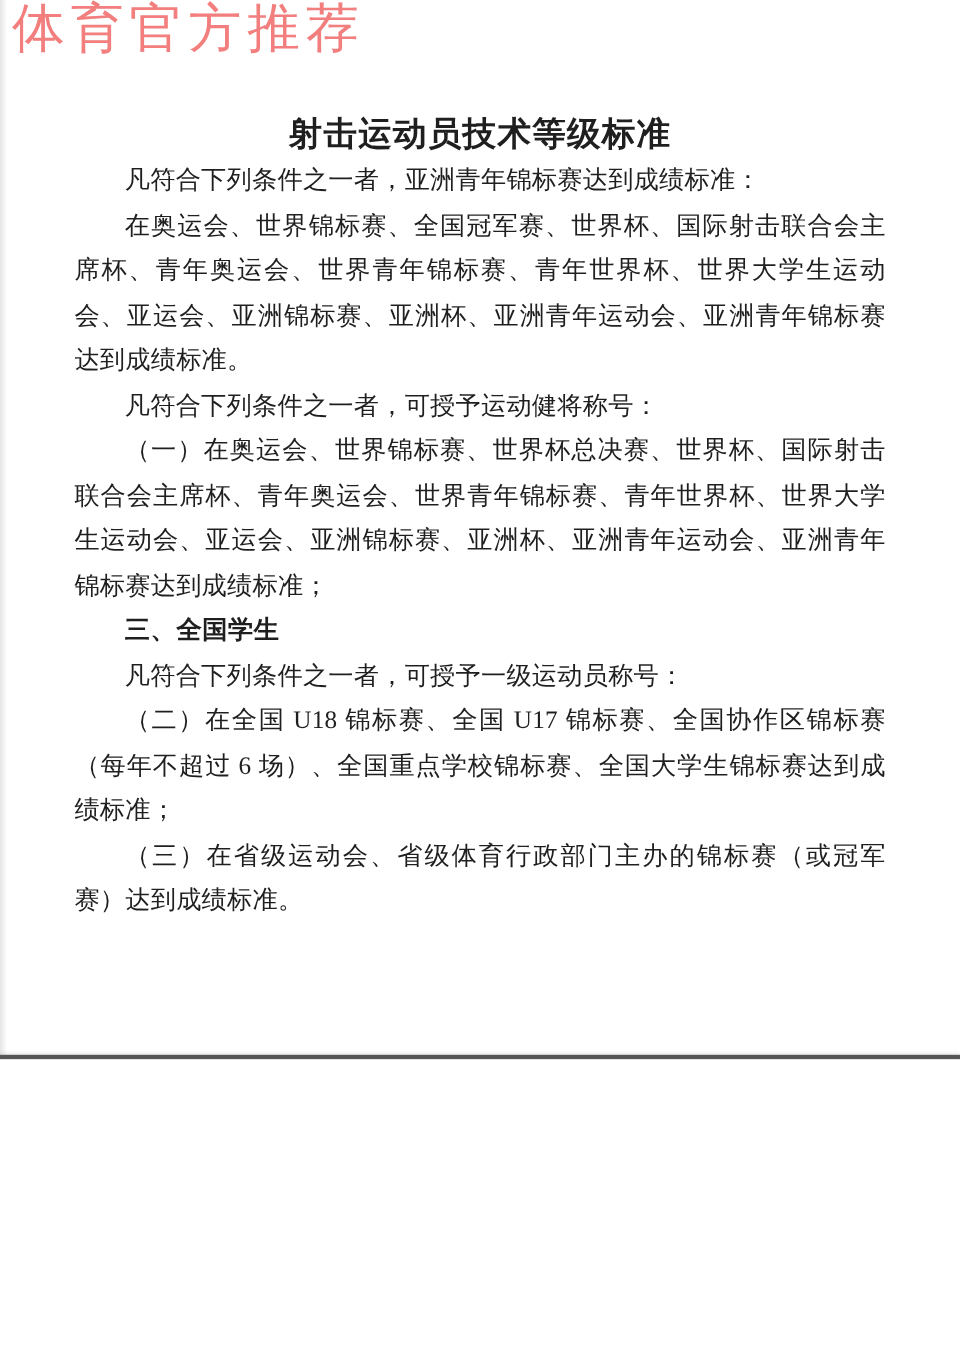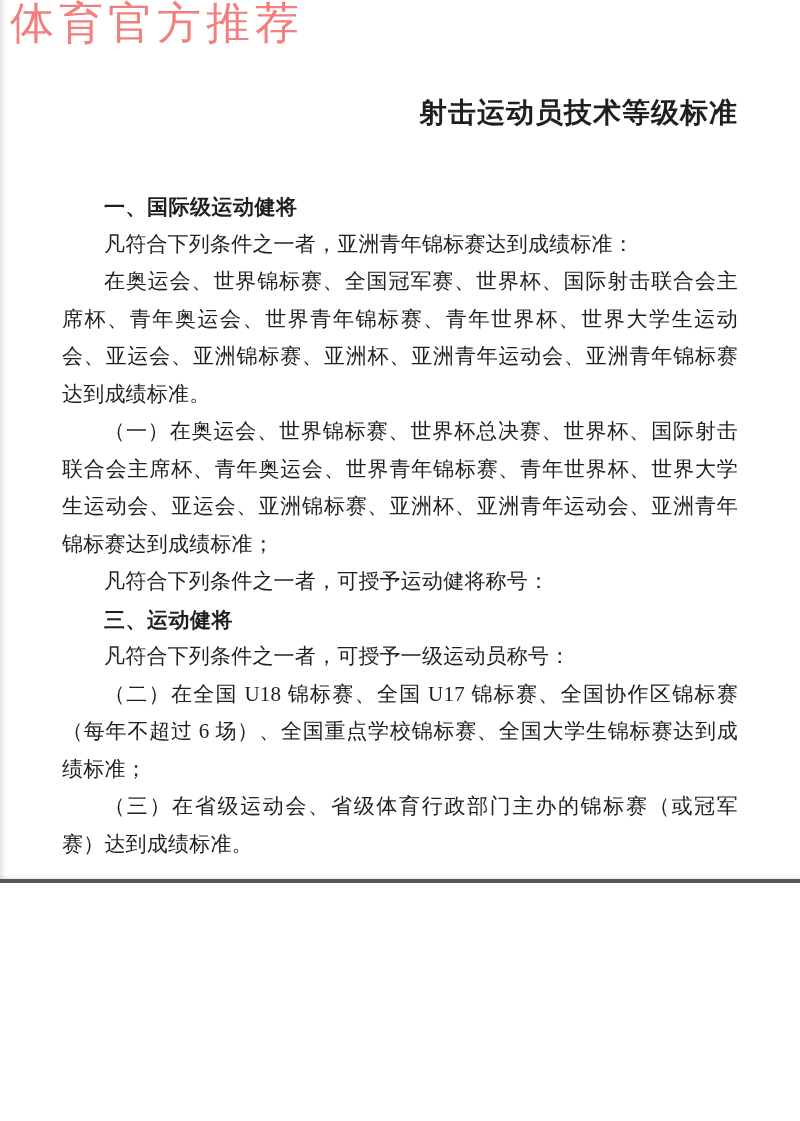--- a/index.html
+++ b/index.html
@@ -24,21 +24,21 @@
   .doc{
     position:absolute;
     left:62px;top:0;
     width:676px;
   }
   .title{
     margin:94px 0 0 0;
     font-size:28px;
     line-height:38px;
     font-weight:bold;
-    text-align:right;
+    text-align:center;
     letter-spacing:1px;
   }
   .sec{
     margin:0;
     font-size:21px;
     line-height:37.5px;
     font-weight:bold;
     text-indent:2em;
     font-family:"Liberation Sans","DejaVu Sans",sans-serif;
     letter-spacing:0.5px;
@@ -69,28 +69,27 @@
 </head>
 <body>
 
 <div class="page" style="background: rgb(255, 255, 255); color: rgb(31, 31, 31);">
 
   <div class="watermark" style="color: rgb(242, 126, 126);">体育官方推荐</div>
 
   <div class="doc">
     <h1 class="title">射击运动员技术等级标准</h1>
 
-    <h2 class="sec first">一、国际级运动健将</h2>
     <p>凡符合下列条件之一者，亚洲青年锦标赛达到成绩标准：</p>
     <p>在奥运会、世界锦标赛、全国冠军赛、世界杯、国际射击联合会主席杯、青年奥运会、世界青年锦标赛、青年世界杯、世界大学生运动会、亚运会、亚洲锦标赛、亚洲杯、亚洲青年运动会、亚洲青年锦标赛达到成绩标准。</p>
 
+    <p>凡符合下列条件之一者，可授予运动健将称号：</p>
     <p>（一）在奥运会、世界锦标赛、世界杯总决赛、世界杯、国际射击联合会主席杯、青年奥运会、世界青年锦标赛、青年世界杯、世界大学生运动会、亚运会、亚洲锦标赛、亚洲杯、亚洲青年运动会、亚洲青年锦标赛达到成绩标准；</p>
-    <p>凡符合下列条件之一者，可授予运动健将称号：</p>
 
-    <h2 class="sec">三、运动健将</h2>
+    <h2 class="sec">三、全国学生</h2>
     <p>凡符合下列条件之一者，可授予一级运动员称号：</p>
     <p>（二）在全国 U18 锦标赛、全国 U17 锦标赛、全国协作区锦标赛（每年不超过 6 场）、全国重点学校锦标赛、全国大学生锦标赛达到成绩标准；</p>
     <p>（三）在省级运动会、省级体育行政部门主办的锦标赛（或冠军赛）达到成绩标准。</p>
   </div>
 
   <div class="edge-left"></div>
   <div class="bottom-bar" style="background: rgb(86, 86, 86);"></div>
 
 </div>
 

